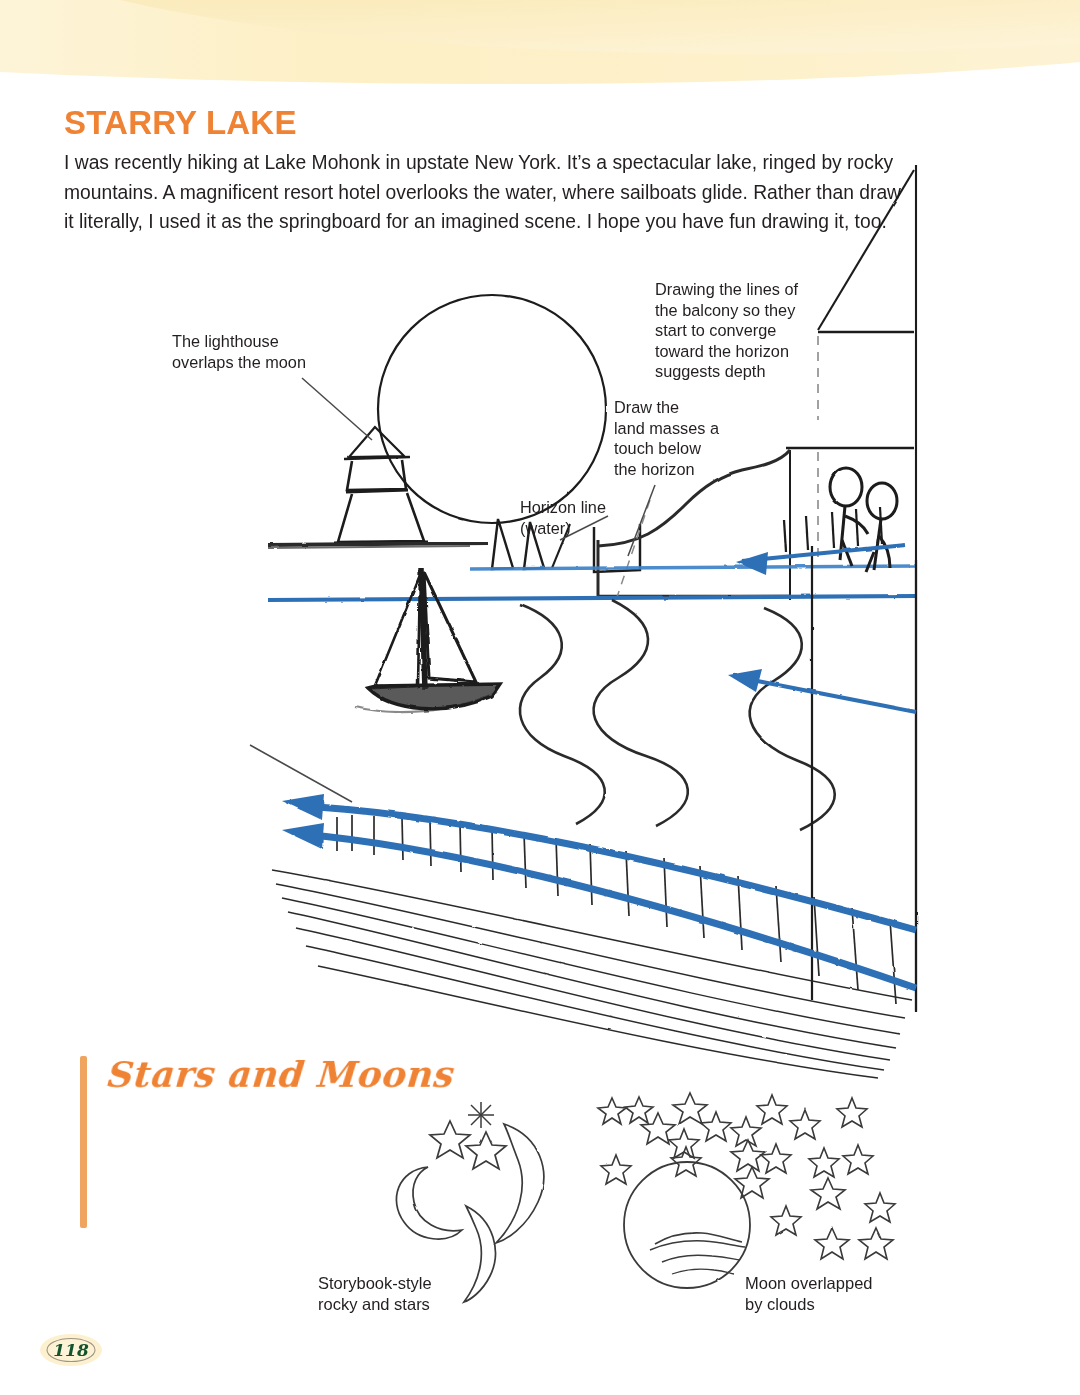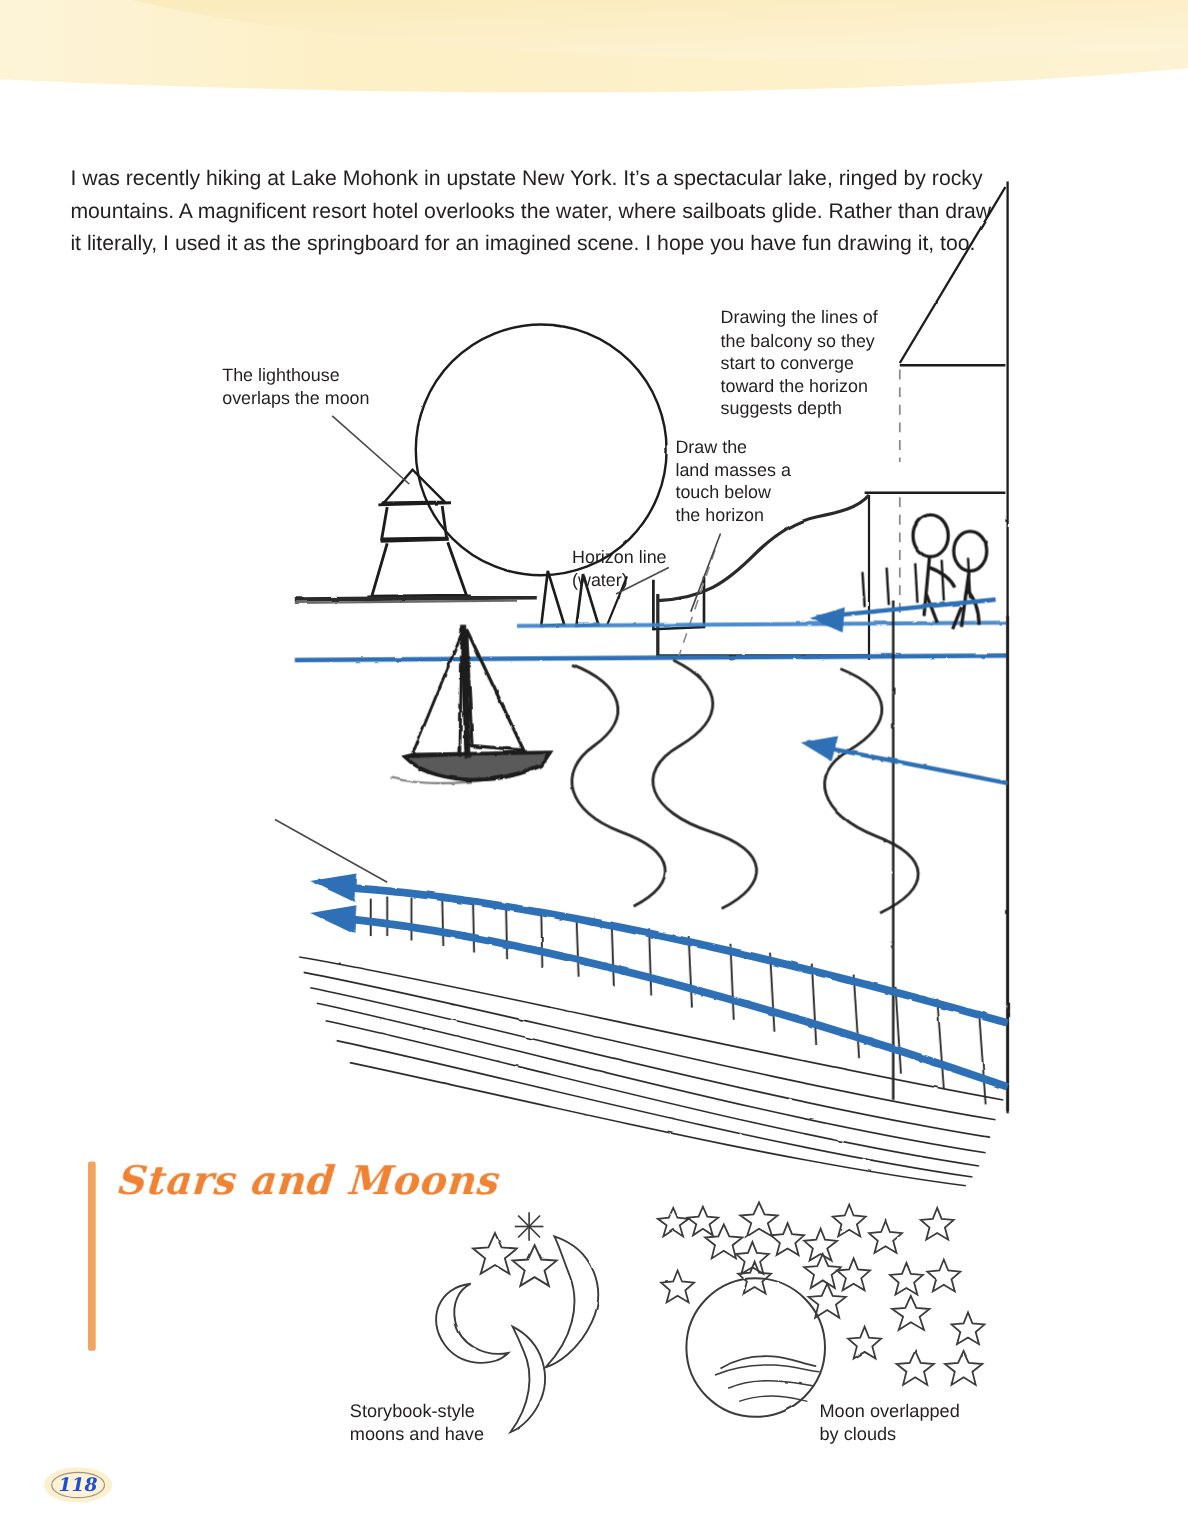--- a/index.html
+++ b/index.html
@@ -47,21 +47,21 @@
     color: #231f20;
   }
   
   .annot {
     position: absolute;
     font-size: 16.3px;
     line-height: 20.5px;
     color: #231f20;
     white-space: pre-line;
   }
-  #annot-lighthouse { left: 202px; top: 331px; }
+  #annot-lighthouse { left: 172px; top: 331px; }
   #annot-balcony    { left: 655px; top: 279px; }
   #annot-land       { left: 614px; top: 397px; }
   #annot-horizon    { left: 520px; top: 497px; }
   #annot-railings   { left: 148px; top: 687px; }
   
   #illustration {
     position: absolute;
     left: 0; top: 0;
     width: 1080px;
     height: 1395px;
@@ -120,21 +120,21 @@
     top: 1331px;
     width: 66px;
     height: 38px;
     display: flex;
     align-items: center;
     justify-content: center;
     font-family: "DejaVu Serif", serif;
     font-style: italic;
     font-weight: bold;
     font-size: 17px;
-    color: #1d4ed8;
+    color: #14532d;
   }
 </style>
 </head>
 <body>
 
 <div id="page">
 
   <div id="top-banner">
     <svg width="1080" height="90" viewBox="0 0 1080 90" xmlns="http://www.w3.org/2000/svg">
       <defs>
@@ -147,20 +147,21 @@
         <linearGradient id="bannerGrad2" x1="0" y1="0" x2="0.6" y2="1">
           <stop offset="0%" stop-color="#fae9b7"></stop>
           <stop offset="100%" stop-color="#fdf3d6"></stop>
         </linearGradient>
       </defs>
       <path d="M0,0 L1080,0 L1080,62 C820,86 420,92 0,72 Z" fill="url(#bannerGrad)"></path>
       <path d="M120,0 L1080,0 L1080,44 C700,66 330,50 120,0 Z" fill="url(#bannerGrad2)" opacity="0.75"></path>
     </svg>
   </div>
 
+  <div id="page-title">STARRY LAKE</div>
   <div id="intro-text">I was recently hiking at Lake Mohonk in upstate New York. It’s a spectacular lake, ringed by rocky mountains. A magnificent resort hotel overlooks the water, where sailboats glide. Rather than draw it literally, I used it as the springboard for an imagined scene. I hope you have fun drawing it, too.</div>
 
   <svg id="illustration" viewBox="0 0 1080 1395" xmlns="http://www.w3.org/2000/svg">
     <defs>
       <filter id="roughen" x="-20%" y="-20%" width="140%" height="140%">
         <feTurbulence type="fractalNoise" baseFrequency="0.045" numOctaves="3" seed="7" result="n"></feTurbulence>
         <feDisplacementMap in="SourceGraphic" in2="n" scale="1.6" xChannelSelector="R" yChannelSelector="G"></feDisplacementMap>
       </filter>
       <filter id="roughen2" x="-20%" y="-20%" width="140%" height="140%">
         <feTurbulence type="fractalNoise" baseFrequency="0.07" numOctaves="3" seed="3" result="n2"></feTurbulence>
@@ -400,21 +401,21 @@
 start to converge
 toward the horizon
 suggests depth</div>
   <div class="annot" id="annot-horizon">Horizon line
 (water)</div>
 
   <div id="stars-moons-bar"></div>
   <div id="stars-moons-heading">Stars and Moons</div>
 
   <div class="caption" id="caption-storybook">Storybook-style
-moons and have</div>
+rocky and stars</div>
   <div class="caption" id="caption-cloudmoon">Moon overlapped
 by clouds</div>
 
   <svg id="page-number-badge" viewBox="0 0 66 38" xmlns="http://www.w3.org/2000/svg">
     <defs>
       <radialGradient id="badgeGrad" cx="0.5" cy="0.5" r="0.72">
         <stop offset="0%" stop-color="#fdf5dd"></stop>
         <stop offset="70%" stop-color="#fcf0cd"></stop>
         <stop offset="100%" stop-color="#f8e9bc"></stop>
       </radialGradient>

